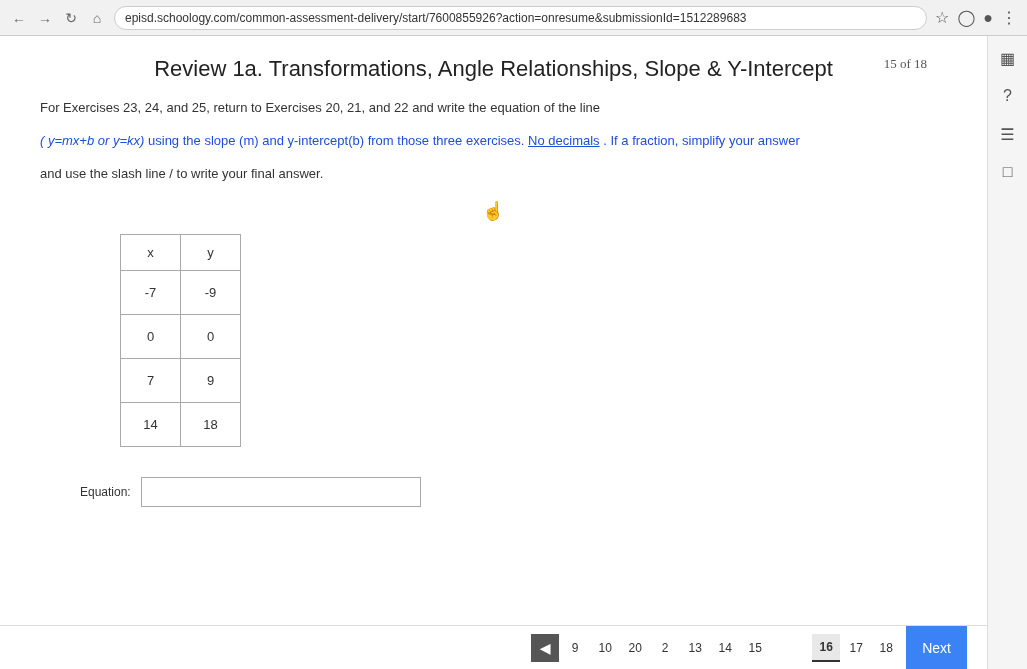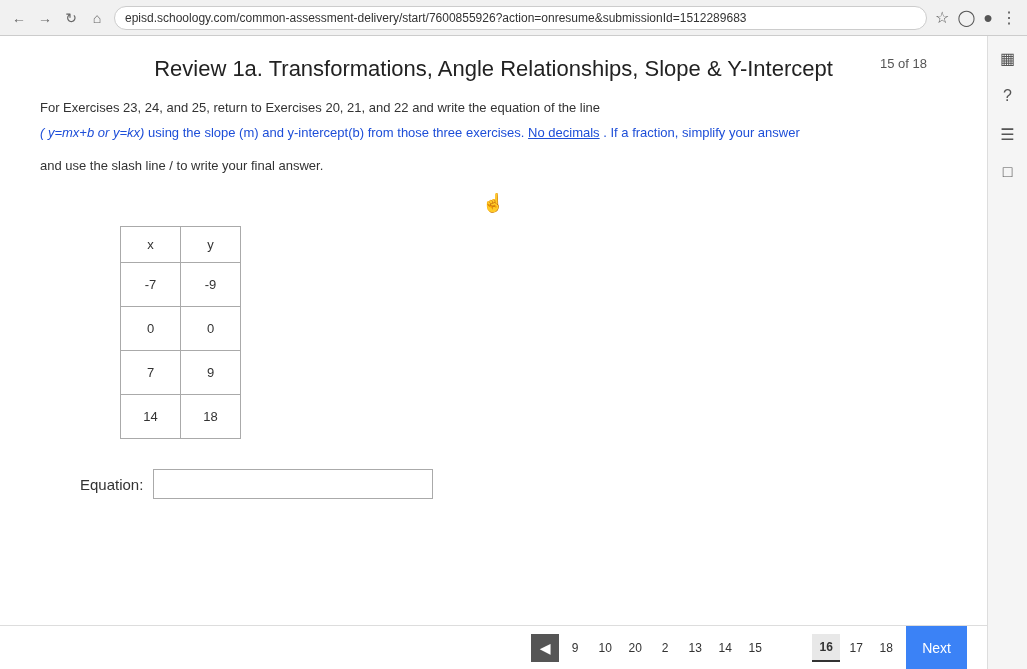--- a/index.html
+++ b/index.html
@@ -61,26 +61,27 @@
       color: #222;
       margin-bottom: 16px;
       text-align: center;
     }
     .page-counter {
       position: absolute;
       top: 20px;
       right: 60px;
       font-size: 13px;
       color: #555;
+      font-family: Liberation Serif, serif;
     }
     .instruction-text {
       font-size: 13px;
       color: #333;
       line-height: 1.6;
-      margin-bottom: 4px;
+      margin-bottom: 12px;
     }
     .formula-text {
       font-size: 13px;
       color: #1d4ed8;
       line-height: 1.6;
       margin-bottom: 12px;
     }
     .formula-text em {
       font-style: italic;
     }
@@ -124,21 +125,21 @@
       background: white;
     }
     .equation-row {
       display: flex;
       align-items: center;
       gap: 10px;
       margin-bottom: 30px;
       margin-left: 40px;
     }
     .equation-label {
-      font-size: 15px;
+      font-size: 12px;
       color: #333;
     }
     .equation-input {
       width: 280px;
       height: 30px;
       border: 1px solid #aaa;
       background: white;
       font-size: 13px;
       padding: 0 6px;
       outline: none;

